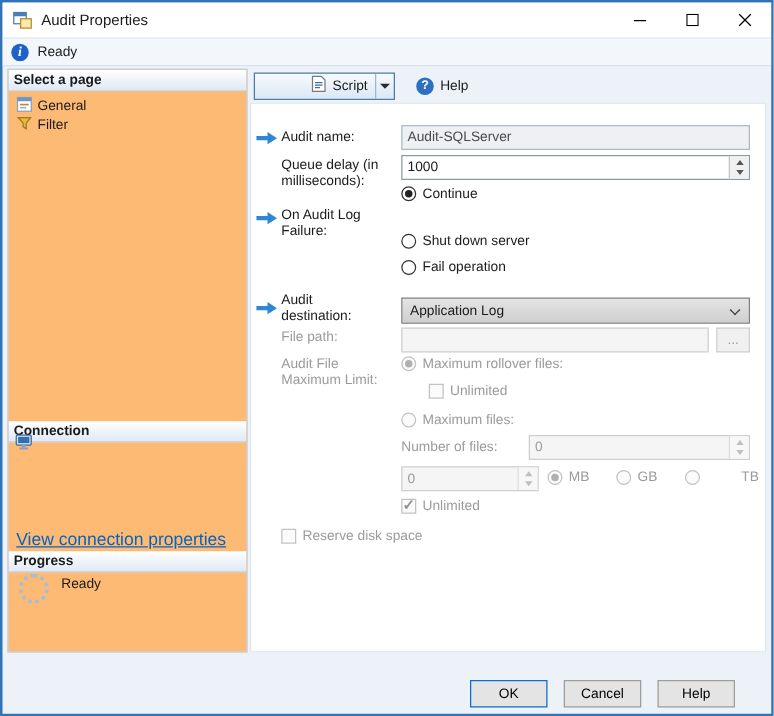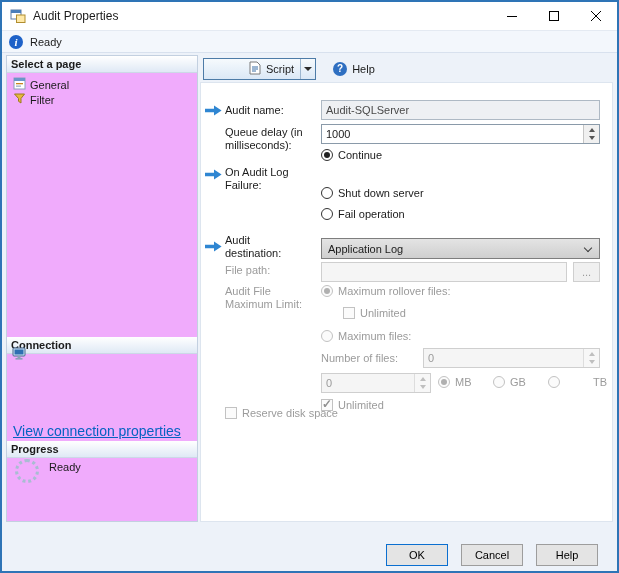--- a/index.html
+++ b/index.html
@@ -17,21 +17,21 @@
   .wbtn{width:42px;height:28px;display:flex;align-items:center;justify-content:center;cursor:default;}
   
   .statusbar{position:absolute;left:0;top:28px;right:0;height:23px;background:#f3f7fc;
     border-top:1px solid #e4eaf2;border-bottom:1px solid #d8e1ee;
     display:flex;align-items:center;padding-left:7px;font-size:11px;}
   .info-icon{width:14px;height:14px;border-radius:50%;background:#1e62c8;color:#fff;
     display:flex;align-items:center;justify-content:center;margin-right:7px;
     font-family:"Liberation Serif",serif;font-style:italic;font-weight:bold;font-size:11px;}
   .info-icon::after{content:"i";}
   
-  .sidebar{position:absolute;left:4px;top:53px;width:192px;height:467px;background:#f0abfc;
+  .sidebar{position:absolute;left:4px;top:53px;width:192px;height:467px;background:#fdba74;
     border:1px solid #c3d0e0;}
   .panel-header{position:absolute;left:0;right:0;height:17px;
     background:linear-gradient(#ffffff,#dfe9f5);border-bottom:1px solid #ccd8e7;
     font-size:11px;font-weight:bold;padding:2px 0 0 4px;}
   .tree-item{position:absolute;left:6px;display:flex;align-items:center;gap:4px;
     font-size:11px;height:15px;cursor:default;}
   .conn-block{position:absolute;left:5px;top:291px;right:4px;display:flex;gap:5px;align-items:flex-start;}
   .conn-text{font-size:11px;line-height:14px;}
   .break-all{word-break:break-all;}
   .link{position:absolute;left:6px;top:367px;font-size:14px;color:#0563c1;
@@ -85,21 +85,21 @@
     border-radius:50%;background:#222;}
   .cb{width:12px;height:12px;border:1px solid #333;background:#fff;position:relative;flex:none;}
   .cb.on::after{content:"\2713";position:absolute;left:0px;top:-3px;font-size:12px;
     font-weight:bold;color:#8f8f8f;}
   .radio.dis,.check.dis{color:#9b9b9b;}
   .radio.dis .rb,.check.dis .cb{border-color:#c2c2c2;background:#fbfbfb;}
   .radio.dis .rb.on::after{background:#b0b0b0;}
   .farrow{position:absolute;}
   
   .footer{position:absolute;left:0;right:0;bottom:0;height:32px;
-    display:flex;justify-content:flex-end;align-items:center;gap:13px;padding-right:19px;margin-top:15px;}
+    display:flex;justify-content:flex-end;align-items:center;gap:13px;padding-right:29px;margin-top:15px;}
   .btn{width:62px;height:22px;font-size:11px;font-family:"Liberation Sans",sans-serif;
     background:#e4e4e4;border:1px solid #9d9d9d;cursor:pointer;}
   .btn.ok{border:1px solid #0b6fd0;}
 </style>
 </head>
 <body>
 
 <div class="window">
 
   <div class="titlebar">
@@ -291,21 +291,21 @@
     </label>
     <label class="radio dis" style="left:347px;top:293px;gap:33px;">
       <span class="rb"></span>
       <span>TB</span>
     </label>
     <label class="check dis" style="left:120px;top:316px;">
       <span class="cb on"></span>
       <span>Unlimited</span>
     </label>
 
-    <label class="check dis" style="left:24px;top:324px;">
+    <label class="check dis" style="left:24px;top:340px;">
       <span class="cb"></span>
       <span>Reserve disk space</span>
     </label>
   </div>
 
   <div class="footer">
     <button class="btn ok">OK</button>
     <button class="btn">Cancel</button>
     <button class="btn">Help</button>
   </div>

